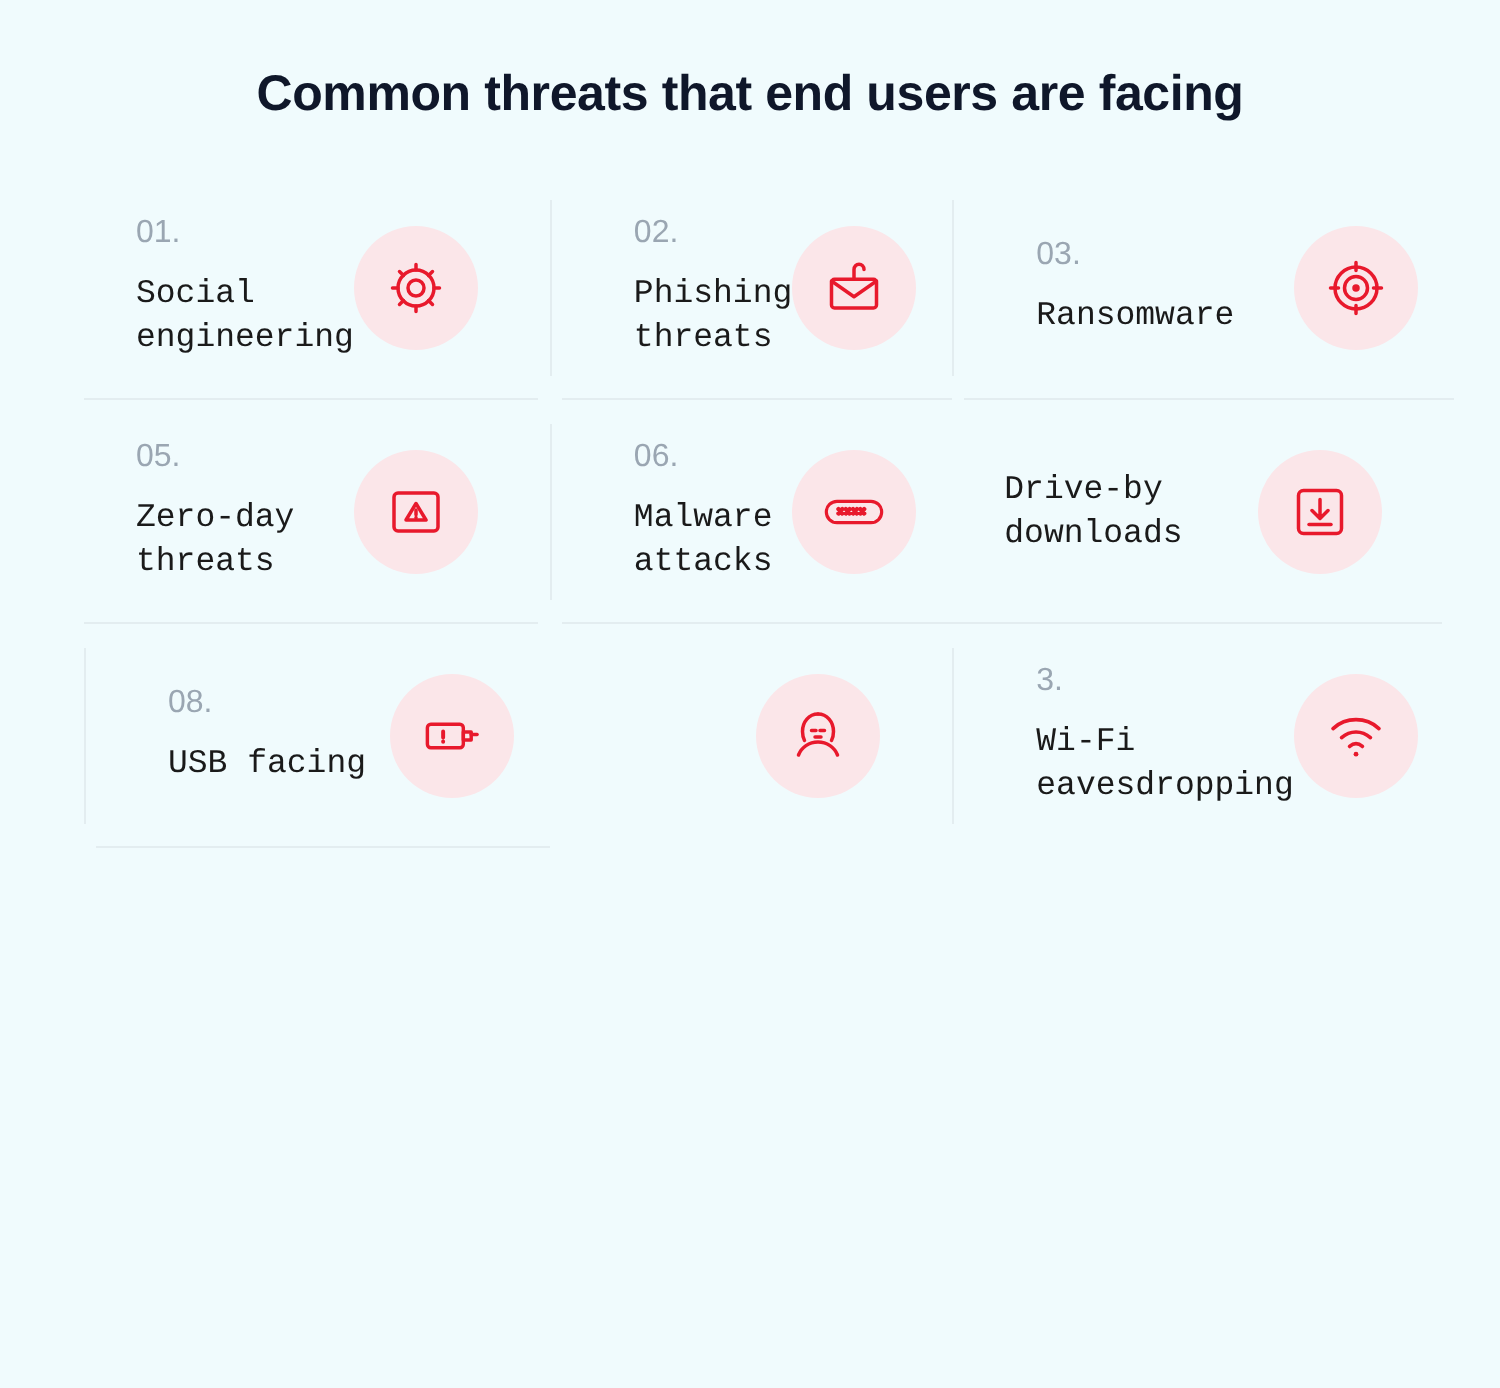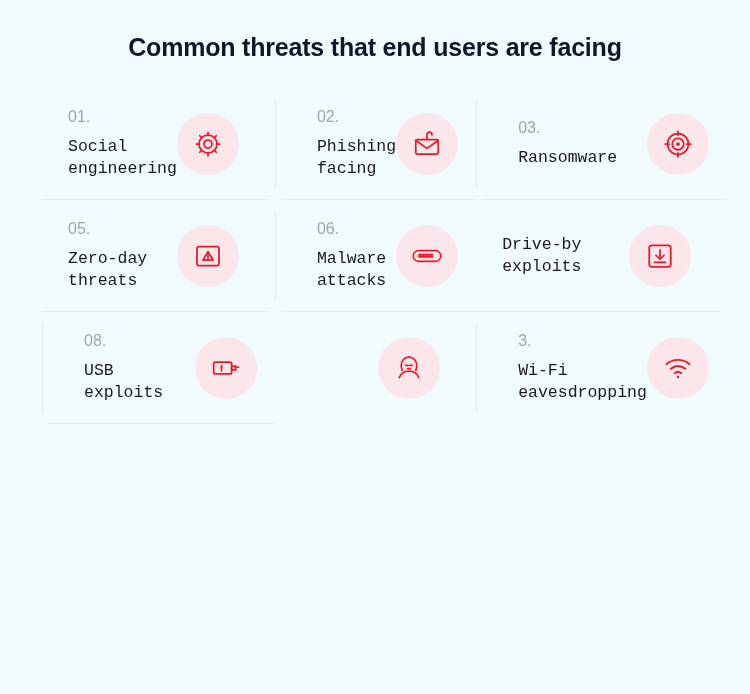--- a/index.html
+++ b/index.html
@@ -133,21 +133,21 @@
             <path d="M12 2.6v2.2M12 19.2v2.2M2.6 12h2.2M19.2 12h2.2M5.4 5.4l1.6 1.6M17 17l1.6 1.6M18.6 5.4L17 7M7 17l-1.6 1.6"></path>
             <circle cx="12" cy="12" r="7.2"></circle>
           </svg>
         </span>
       </div>
     </div>
 
     <div class="cell right sep-bottom">
       <div class="textblock">
         <div class="num">02.</div>
-        <div class="label">Phishing facing</div>
+        <div class="label">Phishing threats</div>
       </div>
       <div class="iconwrap">
         <span>
           <svg width="30" height="30" viewBox="0 0 24 24" fill="none" stroke="#e8192c" stroke-width="1.4" stroke-linecap="round" stroke-linejoin="round">
             <rect x="3" y="8.5" width="18" height="11.5" rx="1.2"></rect>
             <path d="M3 9.2l9 6.3 9-6.3"></path>
             <path d="M12 8.2V4.6c0-1.2.9-2.1 2-2.1s2 .9 2 2.1"></path>
           </svg>
         </span>
       </div>
@@ -200,37 +200,37 @@
               <path d="M8.4 11.2l.01 0M11.4 11.2l.01 0M14.4 11.2l.01 0M17.4 11.2l.01 0"></path>
               <path d="M7.6 12.6l1.6-1.8M9.2 12.6l-1.6-1.8M10.6 12.6l1.6-1.8M12.2 12.6l-1.6-1.8M13.6 12.6l1.6-1.8M15.2 12.6l-1.6-1.8M16.6 12.6l1.6-1.8M18.2 12.6l-1.6-1.8"></path>
             </g>
           </svg>
         </span>
       </div>
     </div>
 
     <div class="cell left sep-bottom">
       <div class="textblock">
-        <div class="label">Drive-by exploits</div>
+        <div class="label">Drive-by downloads</div>
       </div>
       <div class="iconwrap">
         <span>
           <svg width="30" height="30" viewBox="0 0 24 24" fill="none" stroke="#e8192c" stroke-width="1.4" stroke-linecap="round" stroke-linejoin="round">
             <rect x="3.4" y="3.4" width="17.2" height="17.2" rx="2"></rect>
             <path d="M12 7v7.4M8.8 11.4L12 14.6l3.2-3.2"></path>
             <path d="M7.6 17h8.8"></path>
           </svg>
         </span>
       </div>
     </div>
 
     <div class="cell right sep-bottom">
       <div class="textblock">
         <div class="num">08.</div>
-        <div class="label">USB exploits</div>
+        <div class="label">USB facing</div>
       </div>
       <div class="iconwrap">
         <span>
           <svg width="32" height="32" viewBox="0 0 26 24" fill="none" stroke="#e8192c" stroke-width="1.4" stroke-linecap="round" stroke-linejoin="round">
             <rect x="3" y="7.2" width="14.6" height="9.6" rx="1.4"></rect>
             <path d="M17.6 10.4h3.2v3.2h-3.2z"></path>
             <path d="M20.8 11.4h2.4"></path>
             <path d="M9.4 10.2v2.4M9.4 14.2v.1" stroke-width="1.6"></path>
           </svg>
         </span>

